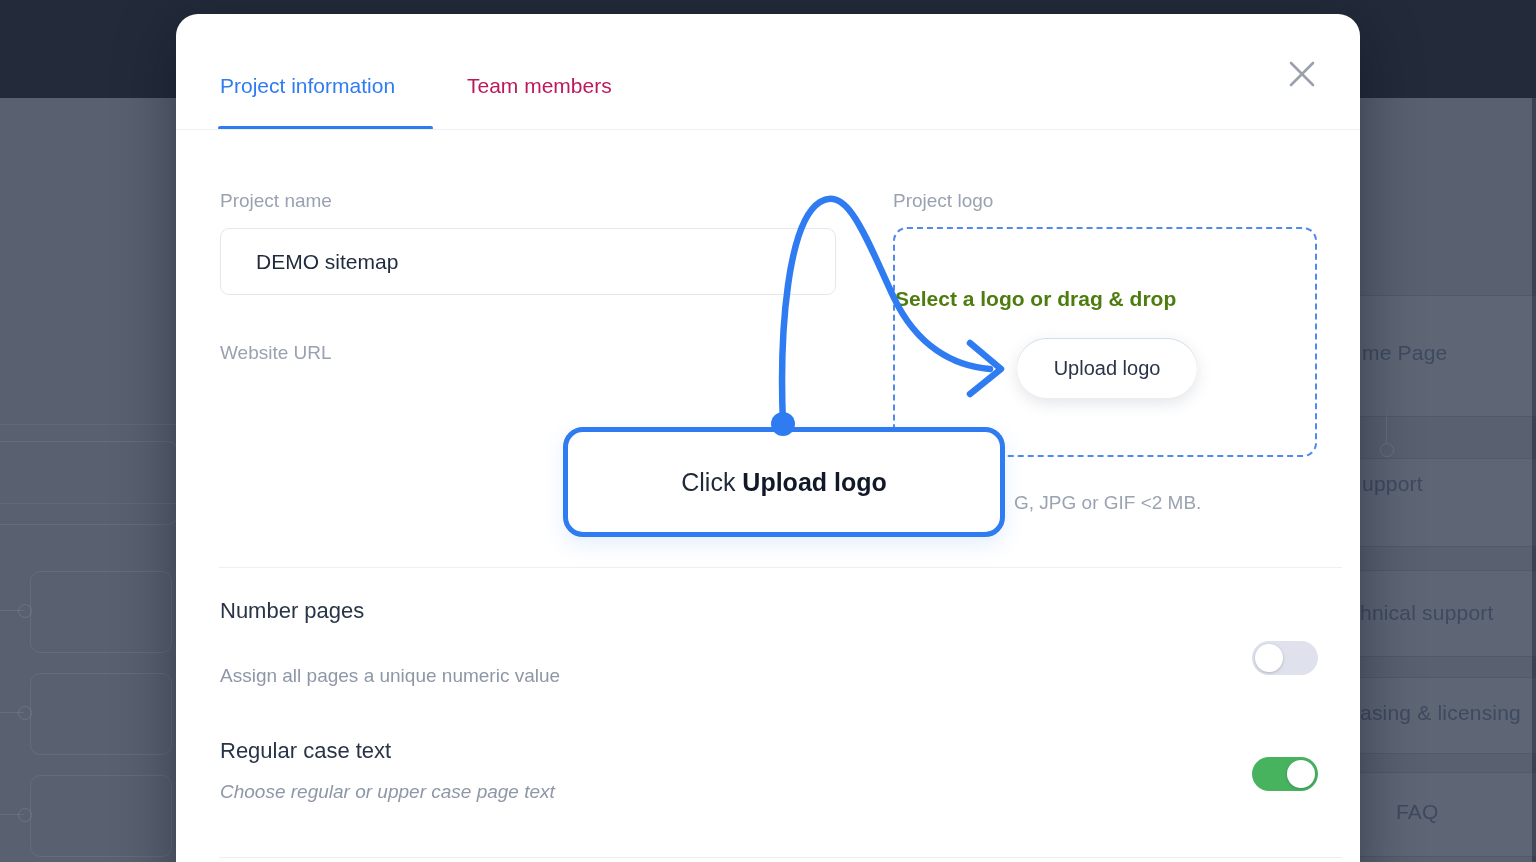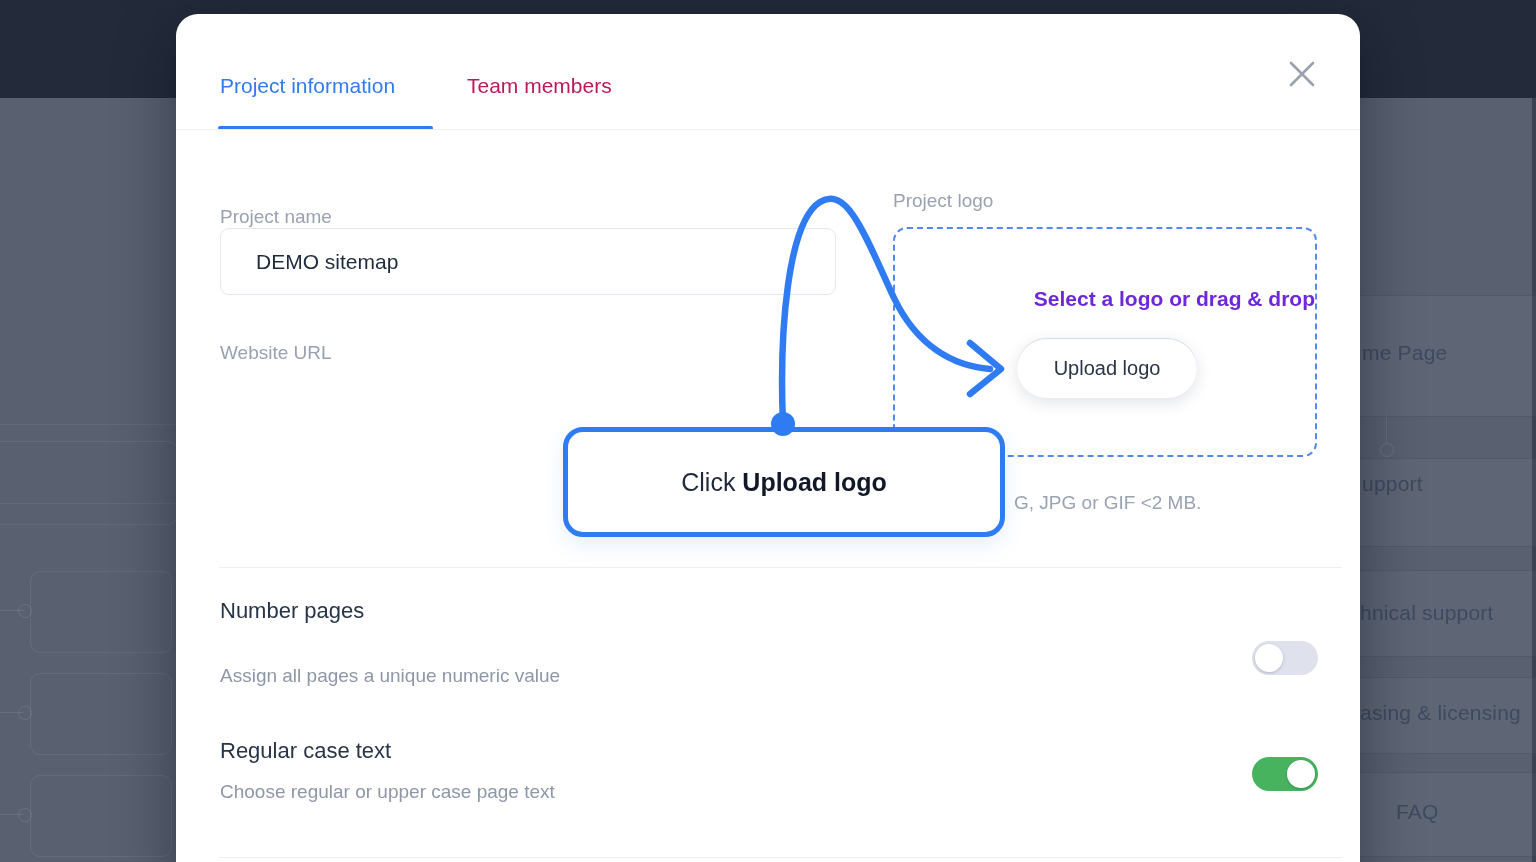--- a/index.html
+++ b/index.html
@@ -35,22 +35,22 @@
   .text-input{
     position:absolute;left:44px;width:616px;height:67px;box-sizing:border-box;
     border:1.5px solid #E4E8EE;border-radius:9px;background:#fff;
     padding:0 35px;font-size:21px;color:#1F2B3D;font-family:"Liberation Sans",sans-serif;outline:none;
   }
   .text-input::placeholder{color:#A4ADBB;}
   .dropzone{
     position:absolute;left:717px;top:213px;width:424px;height:230px;box-sizing:border-box;
     border:2px dashed #5289F0;border-radius:14px;background:#fff;
   }
-  .dz-text{position:absolute;left:0;top:58px;width:100%;text-align:right;
-           font-size:21px;font-weight:600;color:#6d28d9;}
+  .dz-text{position:absolute;left:0;top:58px;width:100%;text-align:left;
+           font-size:21px;font-weight:600;color:#4d7c0f;}
   .upload-btn{
     position:absolute;left:122px;top:109px;width:180px;height:60px;border:none;cursor:pointer;
     border-radius:30px;background:#fff;box-shadow:0 1px 0 rgba(210,216,228,.9) inset,0 5px 16px rgba(33,49,77,.13);
     font-size:20px;color:#2A3547;font-family:"Liberation Sans",sans-serif;
   }
   .file-hint{position:absolute;left:838px;top:478px;font-size:19px;color:#9AA3B2;white-space:nowrap;}
   .divider{position:absolute;left:43px;width:1123px;height:1px;background:#EDEFF3;}
   .setting-title{position:absolute;left:44px;font-size:22px;color:#283448;font-weight:500;}
   .setting-desc{position:absolute;left:44px;font-size:19px;color:#8E97A7;}
   .toggle{position:absolute;left:1076px;width:66px;height:34px;border-radius:17px;cursor:pointer;}
@@ -112,42 +112,42 @@
     <div class="tab-underline"></div>
     <div class="header-divider"></div>
 
     <div class="close-btn">
       <svg width="36" height="36" viewBox="0 0 36 36">
         <line x1="7" y1="7" x2="29" y2="29" stroke="#99A1AD" stroke-width="2.6" stroke-linecap="round"></line>
         <line x1="29" y1="7" x2="7" y2="29" stroke="#99A1AD" stroke-width="2.6" stroke-linecap="round"></line>
       </svg>
     </div>
 
-    <div class="field-label" style="left:44px;top:192px;text-align:center;">Project name</div>
+    <div class="field-label" style="left:44px;top:176px;text-align:center;">Project name</div>
     <input class="text-input" style="top: 214px;" type="text" value="DEMO sitemap">
 
     <div class="field-label" style="left:44px;top:328px;">Website URL</div>
 
     <div class="field-label" style="left:717px;top:176px;">Project logo</div>
     <div class="dropzone">
       <div class="dz-text">Select a logo or drag &amp; drop</div>
       <button class="upload-btn">Upload logo</button>
     </div>
     <div class="file-hint">G, JPG or GIF &lt;2 MB.</div>
 
     <div class="divider" style="top:553px;"></div>
 
     <div class="setting-title" style="top:584px;">Number pages</div>
     <div class="setting-desc" style="top:651px;">Assign all pages a unique numeric value</div>
     <div class="toggle toggle--off" style="top:627px;" role="switch" aria-checked="false">
       <div class="knob"></div>
     </div>
 
     <div class="setting-title" style="top:724px;">Regular case text</div>
-    <div class="setting-desc" style="top:767px;">Choose regular or upper case page text</div>
+    <div class="setting-desc" style="top:767px;font-style:italic;">Choose regular or upper case page text</div>
     <div class="toggle toggle--on" style="top:743px;" role="switch" aria-checked="true">
       <div class="knob"></div>
     </div>
 
     <div class="divider" style="top:843px;"></div>
   </div>
 
   <div class="tooltip">
     <span>Click </span>&nbsp;<b>Upload logo</b>
   </div>

